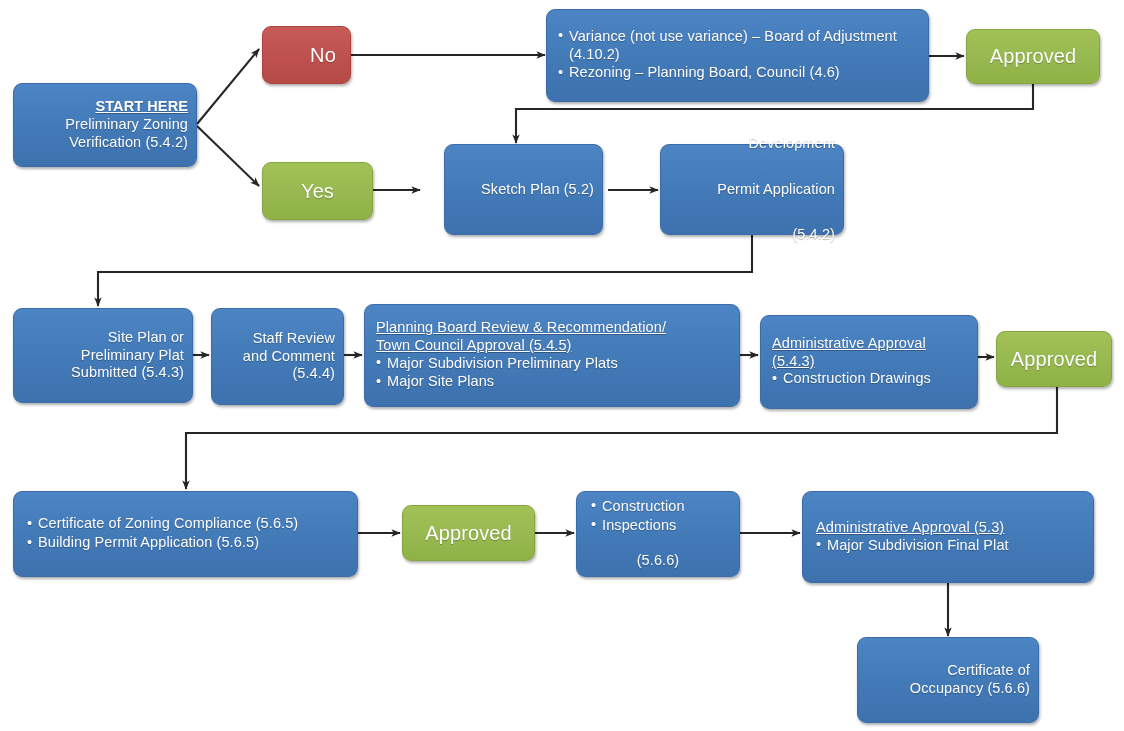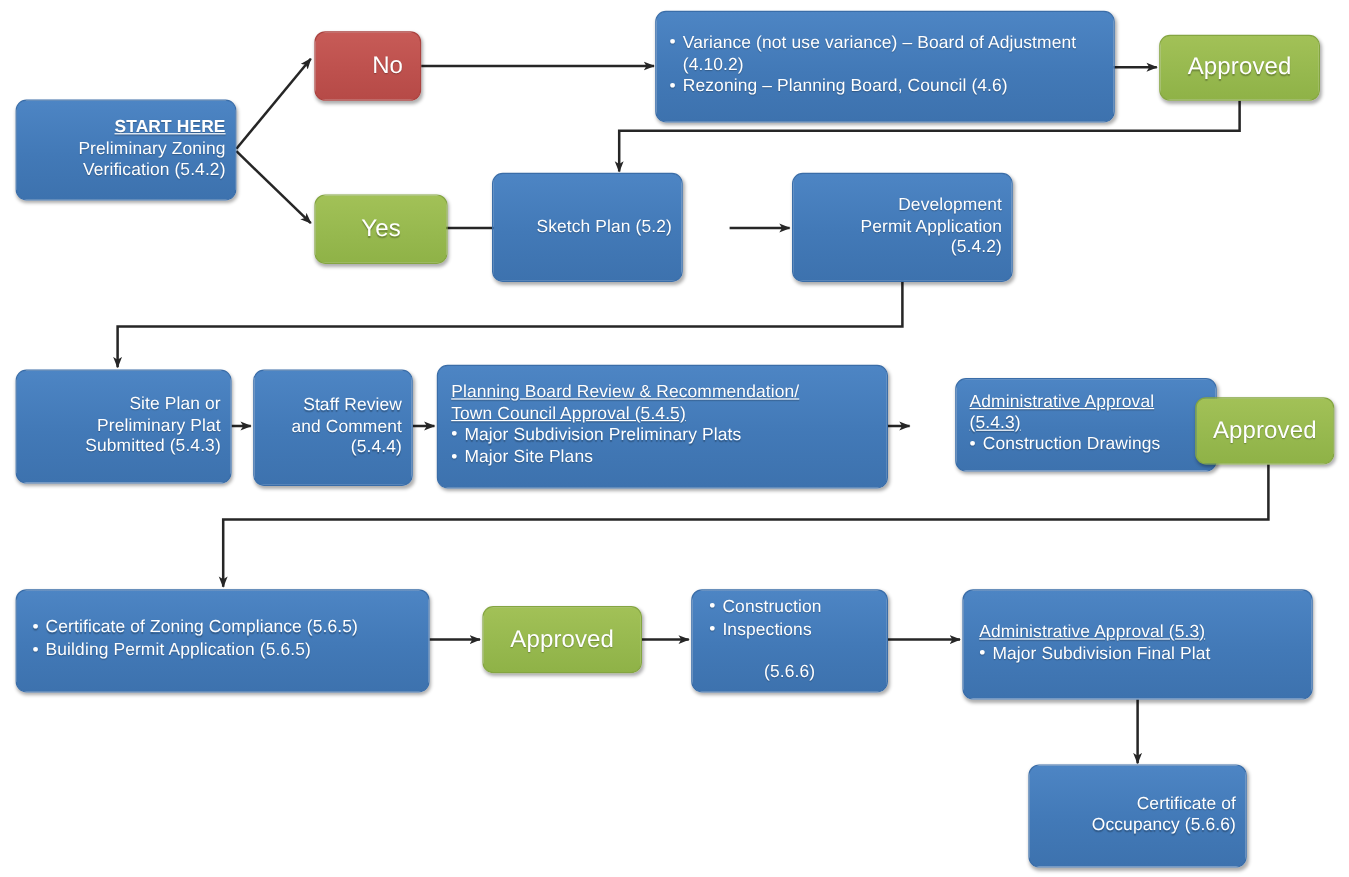--- a/index.html
+++ b/index.html
@@ -151,25 +151,25 @@
     <ul class="bullets">
       <li>Variance (not use variance) – Board of Adjustment (4.10.2)</li>
       <li>Rezoning – Planning Board, Council (4.6)</li>
     </ul>
   </div>
 
   <div class="node green big" style="left:966px; top:29px; width:134px; height:55px;">
     <span>Approved</span>
   </div>
 
-  <div class="node blue center pad" style="left:410px; top:144px; width:159px; height:91px;">
+  <div class="node blue center pad" style="left:444px; top:144px; width:159px; height:91px;">
     <span>Sketch Plan (5.2)</span>
   </div>
 
-  <div class="node blue center pad" style="left:660px; top:144px; width:184px; height:91px;">
+  <div class="node blue center pad" style="left:660px; top:144px; width:184px; height:91px;gap:28px;">
     <span class="line">Development</span>
     <span class="line">Permit Application</span>
     <span class="line">(5.4.2)</span>
   </div>
 
   <div class="node blue center pad" style="left:13px; top:308px; width:180px; height:95px;">
     <span class="line">Site Plan or</span>
     <span class="line">Preliminary Plat</span>
     <span class="line">Submitted (5.4.3)</span>
   </div>
@@ -182,21 +182,21 @@
 
   <div class="node blue left" style="left:364px; top:304px; width:376px; height:103px; padding:7px 11px;">
     <span class="line u">Planning Board Review &amp; Recommendation/</span>
     <span class="line u">Town Council Approval (5.4.5)</span>
     <ul class="bullets">
       <li>Major Subdivision Preliminary Plats</li>
       <li>Major Site Plans</li>
     </ul>
   </div>
 
-  <div class="node blue left" style="left:760px; top:315px; width:218px; height:78px; padding:7px 11px;margin-left:36px;">
+  <div class="node blue left" style="left:760px; top:315px; width:218px; height:94px; padding:7px 11px;">
     <span class="line u">Administrative Approval</span>
     <span class="line u">(5.4.3)</span>
     <ul class="bullets">
       <li>Construction Drawings</li>
     </ul>
   </div>
 
   <div class="node green big" style="left:996px; top:331px; width:116px; height:56px;">
     <span>Approved</span>
   </div>

